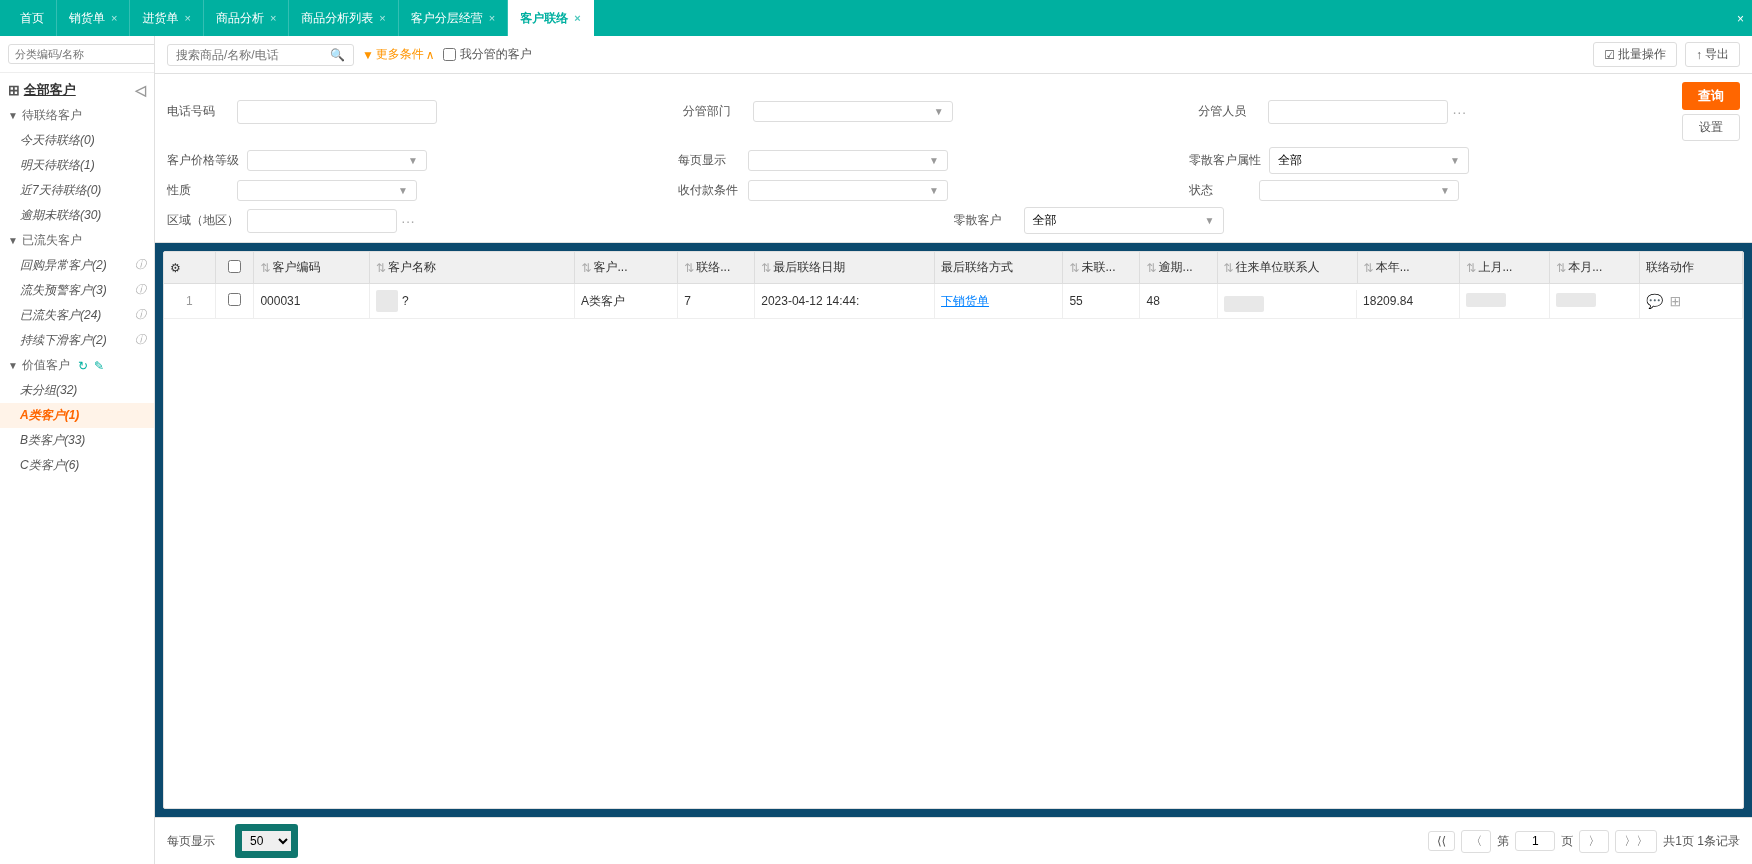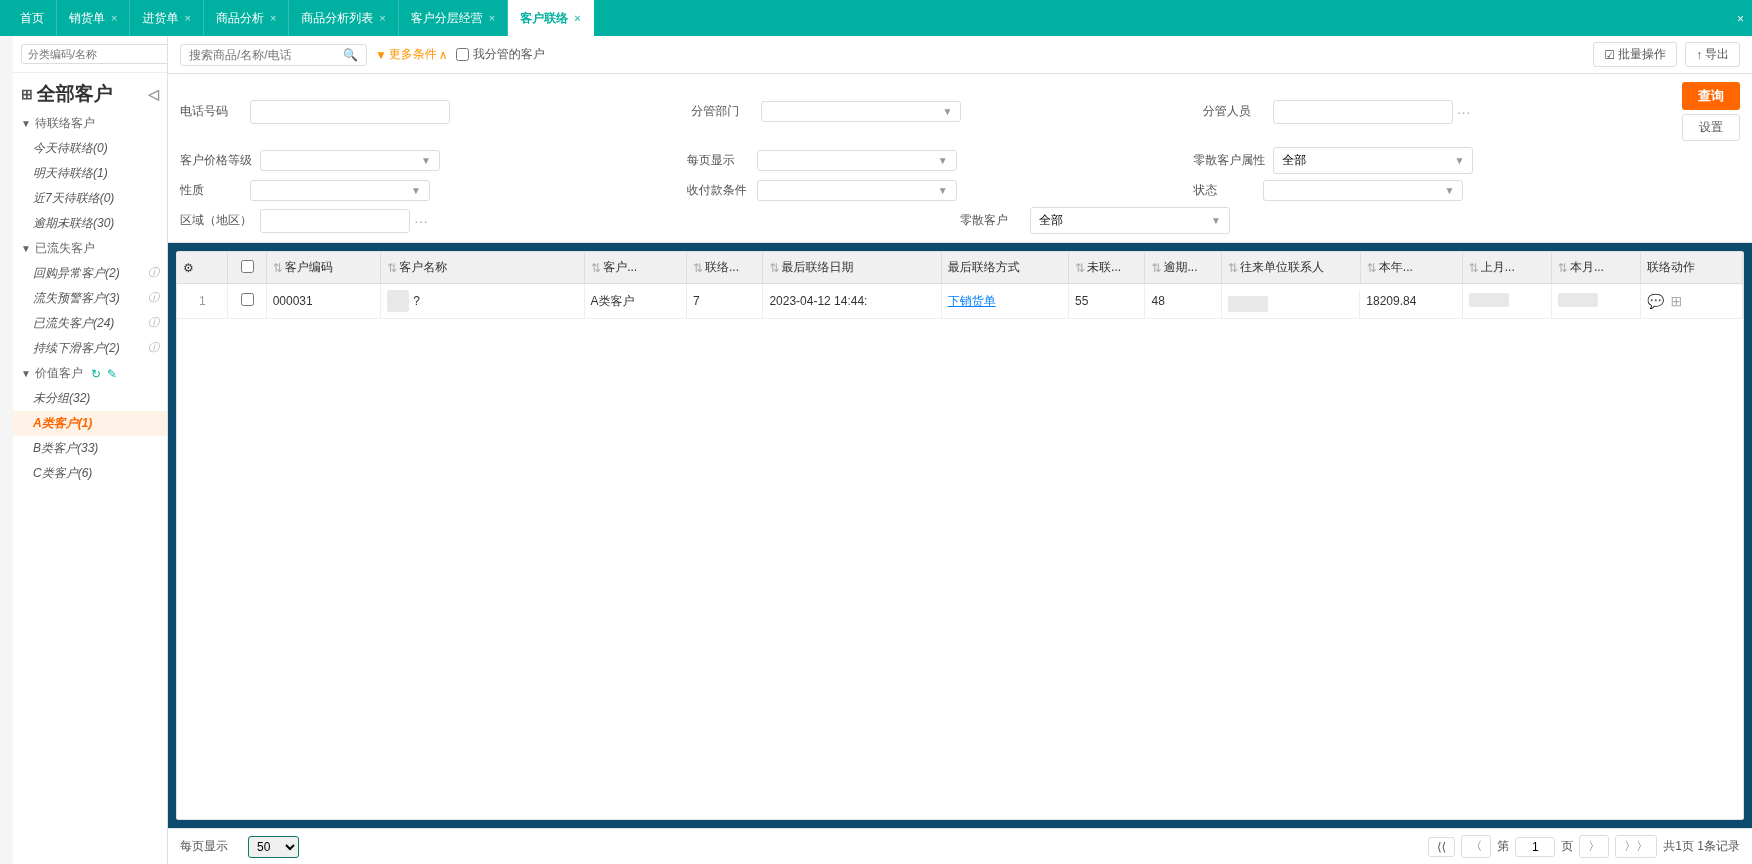--- a/index.html
+++ b/index.html
@@ -14,21 +14,21 @@
       display: flex; align-items: center; padding: 0 12px; height: 36px;
       color: #fff; cursor: pointer; white-space: nowrap; font-size: 13px;
       border-right: 1px solid rgba(255,255,255,0.2);
     }
     .nav-item.active { background: #fff; color: #00b0a0; font-weight: bold; }
     .nav-item .close-x { margin-left: 6px; color: inherit; font-size: 11px; opacity: 0.7; }
     .nav-home { font-size: 13px; }
     .nav-close-all { margin-left: auto; color: #fff; cursor: pointer; font-size: 16px; }
 
     
-    .main-layout { display: flex; height: calc(864px - 36px); margin-left: 13px; }
+    .main-layout { display: flex; height: calc(864px - 36px); }
 
     
     .sidebar {
       width: 155px; background: #fff; border-right: 1px solid #e0e0e0;
       display: flex; flex-direction: column; overflow-y: auto; flex-shrink: 0;
     }
     .sidebar-search {
       padding: 8px; border-bottom: 1px solid #eee;
       display: flex; align-items: center; gap: 4px;
     }
@@ -146,21 +146,21 @@
     
     .pagination {
       display: flex; align-items: center; justify-content: space-between;
       padding: 6px 12px; background: #fff; border-top: 1px solid #e0e0e0;
       flex-shrink: 0;
     }
     .page-size-select {
       display: flex; align-items: center; gap: 20px; color: #555;
     }
     .page-size-select select {
-      border: 1px solid #0f766e; border-radius: 3px; padding: 2px 4px; font-size: 12px;
+      border: 7px solid #0f766e; border-radius: 3px; padding: 2px 4px; font-size: 12px;
     }
     .page-controls { display: flex; align-items: center; gap: 6px; color: #555; }
     .page-btn {
       border: 1px solid #ddd; background: #fff; padding: 2px 8px;
       border-radius: 3px; cursor: pointer; color: #555;
     }
     .page-input {
       border: 1px solid #ddd; border-radius: 3px; padding: 2px 6px;
       width: 40px; text-align: center; font-size: 12px;
     }
@@ -213,21 +213,21 @@
 
   <div class="sidebar">
     <div class="sidebar-search">
       <input type="text" placeholder="分类编码/名称" style="">
 
     </div>
 
     <div class="sidebar-header">
       <div class="sidebar-header-left">
         <span style="color:#555;font-size:14px;">⊞</span>
-        <span style="font-weight:bold;font-size:19px;">全部客户</span>
+        <span style="font-weight:bold;font-size:13px;text-decoration:underline;">全部客户</span>
       </div>
       <span class="sidebar-collapse">◁</span>
     </div>
 
     <div class="sidebar-group-label">
       <span class="arrow">▼</span>
       <span>待联络客户</span>
     </div>
     <div class="sidebar-item">
       <span>今天待联络(0)</span>

